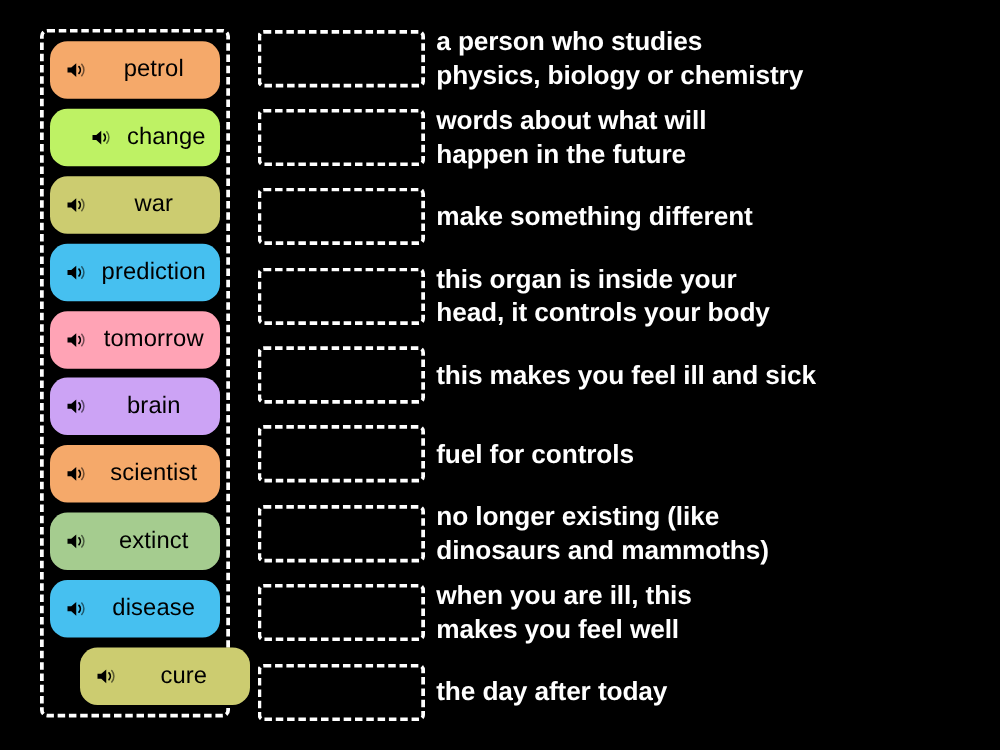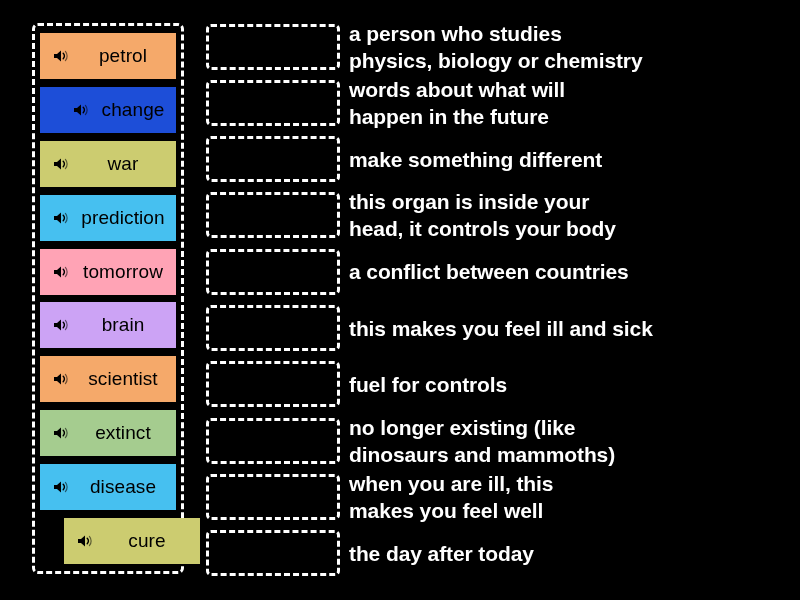--- a/index.html
+++ b/index.html
@@ -39,21 +39,21 @@
     display: flex;
     flex-direction: column;
     justify-content: space-between;
   }
 
   .word-tile {
     height: 46px;
     width: 100%;
     display: flex;
     align-items: center;
-    border-radius: 0;
+    border-radius: 14px;
     cursor: grab;
     overflow: hidden;
   }
 
   .speaker-icon {
     flex: 0 0 auto;
     width: 26px;
     margin-left: 8px;
     display: flex;
     align-items: center;
@@ -121,21 +121,21 @@
       <div class="word-tile" draggable="true" style="background: rgb(245, 169, 106);">
         <span class="speaker-icon">
           <svg width="16" height="14" viewBox="0 0 16 14" aria-hidden="true">
             <path d="M1 5 L4 5 L8 1.5 L8 12.5 L4 9 L1 9 Z" fill="#000"></path>
             <path d="M10.2 4.3 A4 4 0 0 1 10.2 9.7" stroke="#000" stroke-width="1.4" fill="none" stroke-linecap="round"></path>
             <path d="M12.4 2.4 A7 7 0 0 1 12.4 11.6" stroke="#000" stroke-width="1.2" fill="none" stroke-linecap="round" opacity="0.55"></path>
           </svg>
         </span>
         <span class="word-label">petrol</span>
       </div>
-      <div class="word-tile" draggable="true" style="background: #1d4ed8; padding-left: 20px;">
+      <div class="word-tile" draggable="true" style="background: #bef264; padding-left: 20px;">
         <span class="speaker-icon">
           <svg width="16" height="14" viewBox="0 0 16 14" aria-hidden="true">
             <path d="M1 5 L4 5 L8 1.5 L8 12.5 L4 9 L1 9 Z" fill="#000"></path>
             <path d="M10.2 4.3 A4 4 0 0 1 10.2 9.7" stroke="#000" stroke-width="1.4" fill="none" stroke-linecap="round"></path>
             <path d="M12.4 2.4 A7 7 0 0 1 12.4 11.6" stroke="#000" stroke-width="1.2" fill="none" stroke-linecap="round" opacity="0.55"></path>
           </svg>
         </span>
         <span class="word-label">change</span>
       </div>
       <div class="word-tile" draggable="true" style="background: rgb(204, 204, 112);">
@@ -235,24 +235,20 @@
         <div class="drop-zone"></div>
         <div class="definition-text">make something different</div>
       </div>
       <div class="definition-row">
         <div class="drop-zone"></div>
         <div class="definition-text">this organ is inside your
 head, it controls your body</div>
       </div>
       <div class="definition-row">
         <div class="drop-zone"></div>
-        <div class="definition-text">a conflict between countries</div>
-      </div>
-      <div class="definition-row">
-        <div class="drop-zone"></div>
         <div class="definition-text">this makes you feel ill and sick</div>
       </div>
       <div class="definition-row">
         <div class="drop-zone"></div>
         <div class="definition-text">fuel for controls</div>
       </div>
       <div class="definition-row">
         <div class="drop-zone"></div>
         <div class="definition-text">no longer existing (like
 dinosaurs and mammoths)</div>

